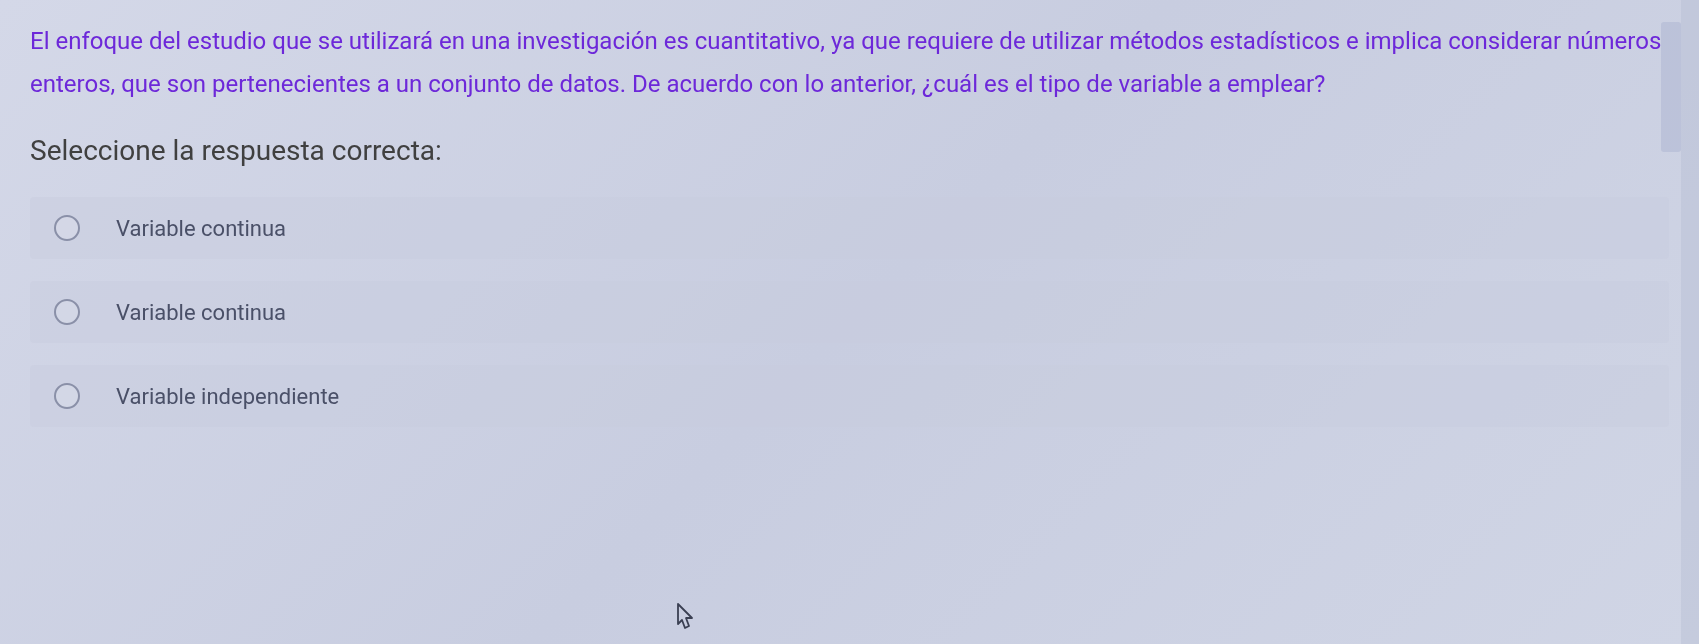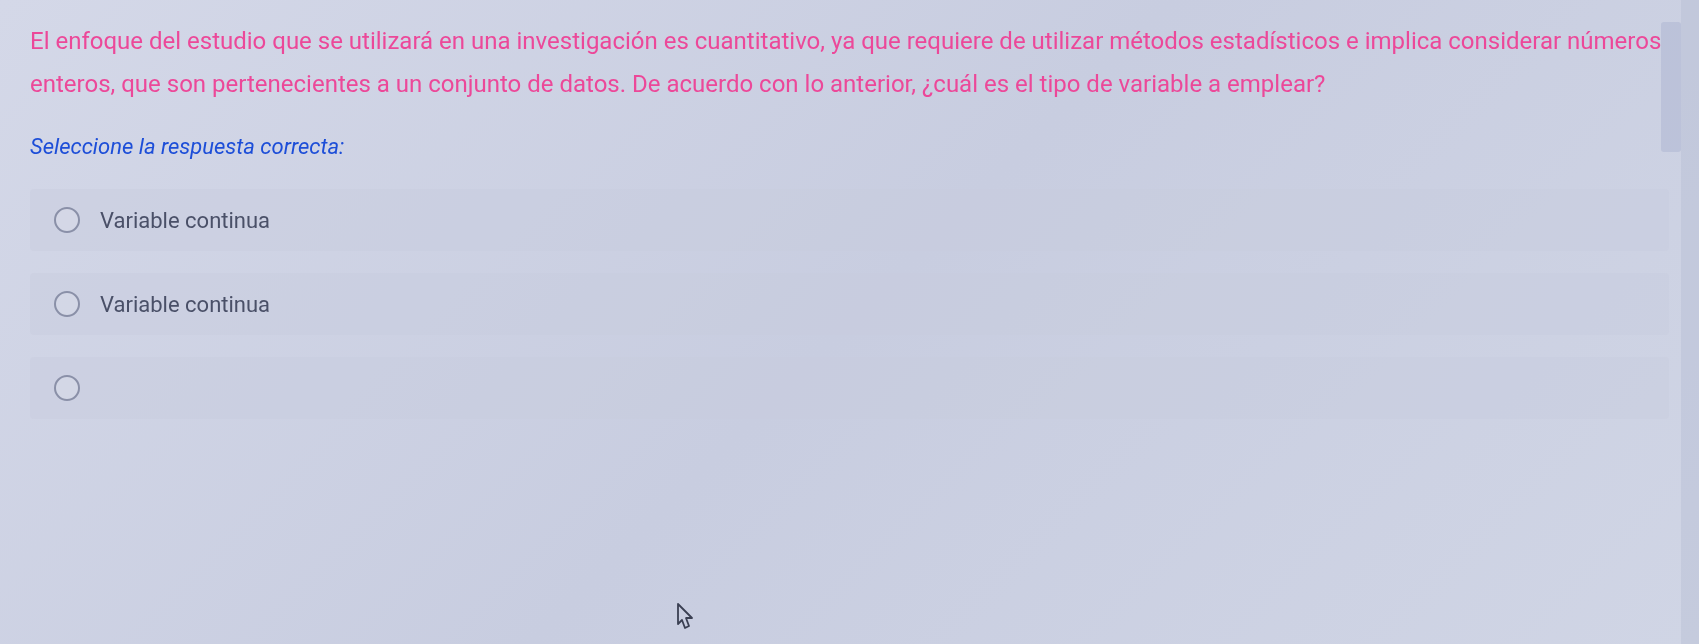--- a/index.html
+++ b/index.html
@@ -13,44 +13,43 @@
       width: 1699px;
       height: 644px;
       padding: 20px 30px;
       color: #3a3f52;
       position: relative;
       overflow: hidden;
     }
     .question-text {
       font-size: 24px;
       line-height: 1.8;
-      color: #ec4899;
+      color: #6d28d9;
       margin-bottom: 28px;
       font-weight: 400;
     }
     .instruction {
-      font-size: 22px;
-      font-style: italic;
-      color: #1d4ed8;
+      font-size: 28px;
+      color: #404040;
       margin-bottom: 30px;
       font-weight: 400;
     }
     .options {
       display: flex;
       flex-direction: column;
       gap: 22px;
     }
     .option {
       display: flex;
       align-items: center;
       padding: 18px 24px;
       background: rgba(200, 205, 222, 0.45);
       border-radius: 4px;
       cursor: pointer;
-      gap: 20px;
+      gap: 36px;
     }
     .radio {
       width: 26px;
       height: 26px;
       border: 2px solid #8a90a8;
       border-radius: 50%;
       flex-shrink: 0;
       background: rgba(255,255,255,0.15);
     }
     .option-label {
@@ -97,20 +96,21 @@
   <label class="option">
     <span class="radio"></span>
     <span class="option-label">Variable continua</span>
   </label>
   <label class="option">
     <span class="radio"></span>
     <span class="option-label">Variable continua</span>
   </label>
   <label class="option">
     <span class="radio"></span>
+    <span class="option-label">Variable independiente</span>
   </label>
 </div>
 
 <div class="cursor">
   <svg viewBox="0 0 28 32" fill="none">
     <path d="M8 4 L8 24 L12 20 L15 28 L19 26 L16 18 L22 18 Z" fill="none" stroke="#3a3f52" stroke-width="1.8" stroke-linejoin="round"></path>
   </svg>
 </div>
 
 <div class="side-bar"></div>

